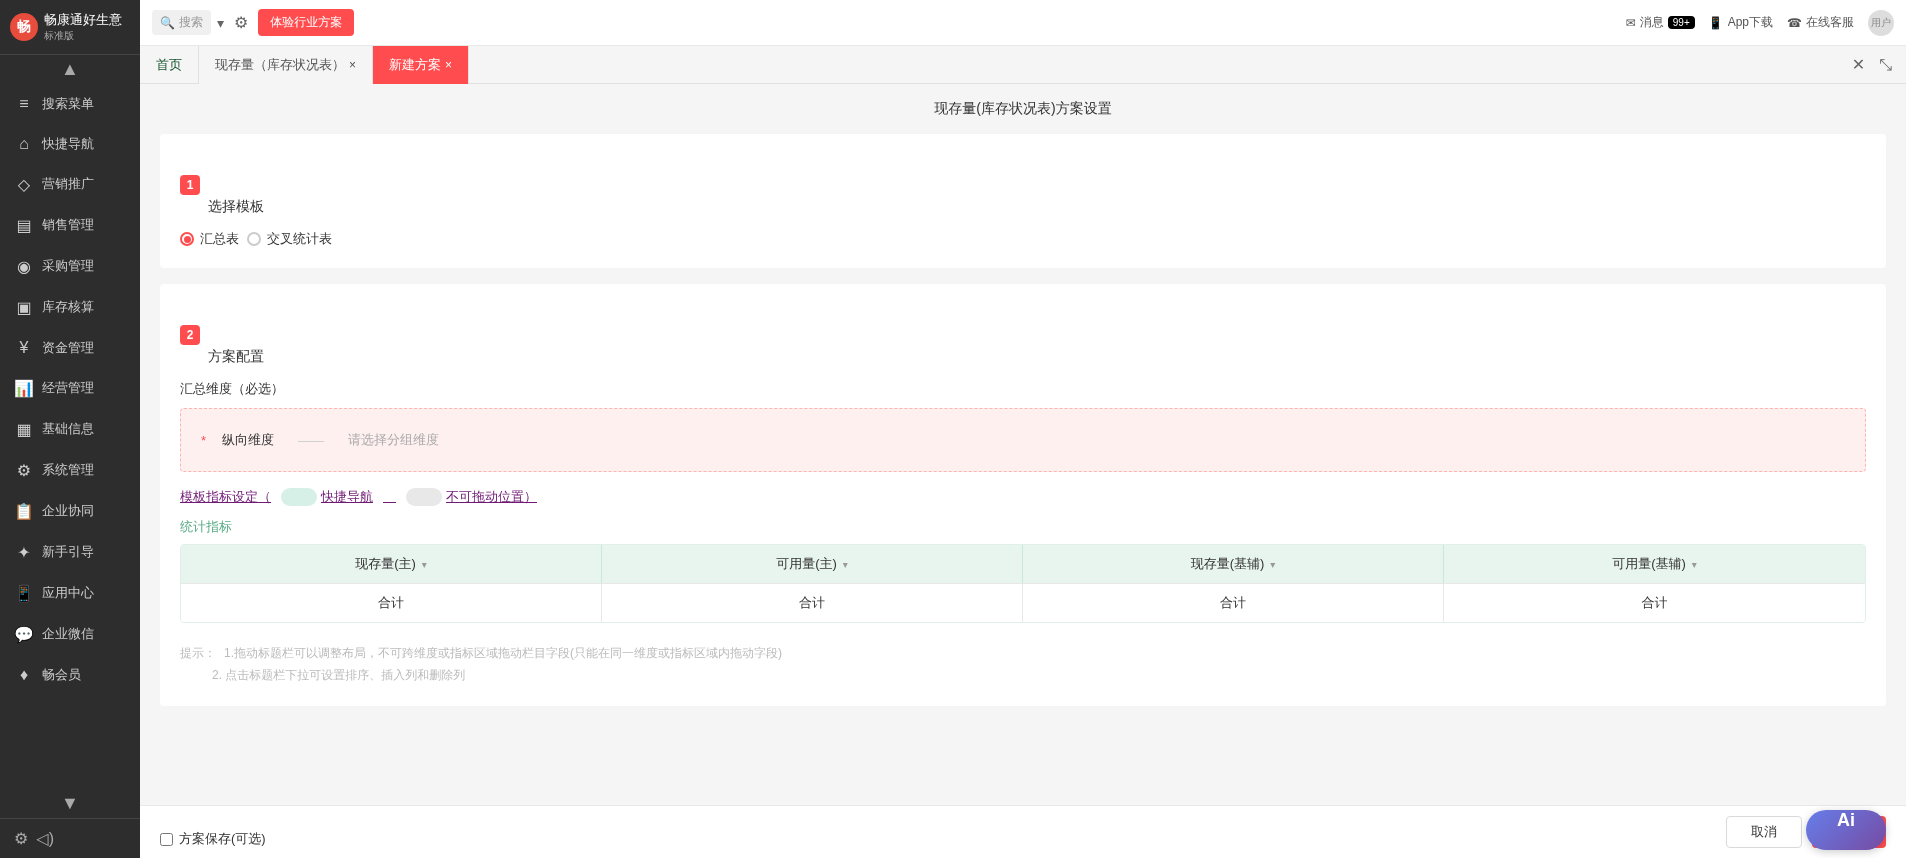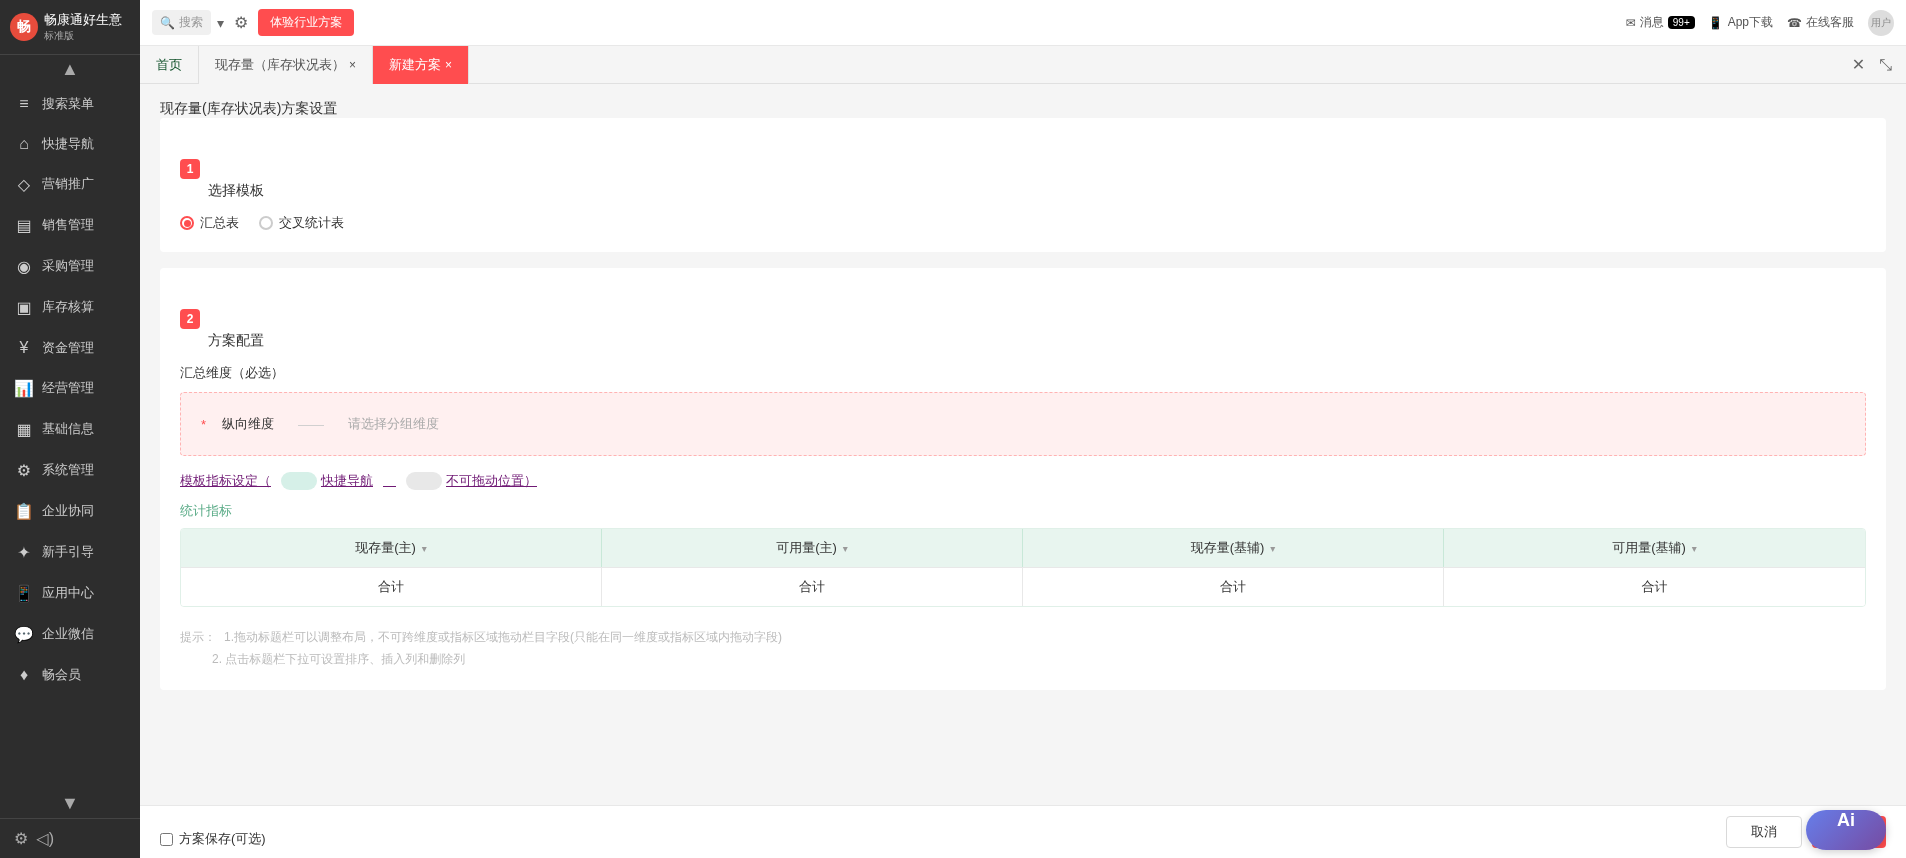--- a/index.html
+++ b/index.html
@@ -137,21 +137,21 @@
 
     
     .content {
       flex: 1;
       overflow-y: auto;
       padding: 16px 20px;
       background: #f5f5f5;
     }
 
     .page-title {
-      font-size: 14px; color: #333; margin-bottom: 0; font-weight: normal;
+      font-size: 14px; color: #333; margin-bottom: 16px; font-weight: normal; text-align: center;
     }
 
     
     .section-card {
       background: #fff;
       border-radius: 4px;
       padding: 20px;
       margin-bottom: 16px;
     }
 
@@ -160,21 +160,21 @@
       display: flex; align-items: center; gap: 8px; margin-bottom: 14px;
     }
     .step-num {
       width: 20px; height: 20px; background: #ff4d4f; color: #fff;
       border-radius: 4px; display: flex; align-items: center; justify-content: center;
       font-size: 12px; font-weight: bold; flex-shrink: 0;
     }
     .step-title { font-size: 14px; color: #333; font-weight: 500; margin-top: 44px; }
 
     
-    .radio-group { display: flex; align-items: flex-end; gap: 20px; }
+    .radio-group { display: flex; align-items: flex-end; gap: 8px; }
     .radio-item { display: flex; align-items: center; gap: 6px; cursor: pointer; font-size: 13px; color: #333; }
     .radio-circle {
       width: 14px; height: 14px; border-radius: 50%; border: 2px solid #ccc;
       display: flex; align-items: center; justify-content: center;
     }
     .radio-circle.checked { border-color: #ff4d4f; }
     .radio-circle.checked::after {
       content: ''; width: 7px; height: 7px; background: #ff4d4f; border-radius: 50%;
     }
 

